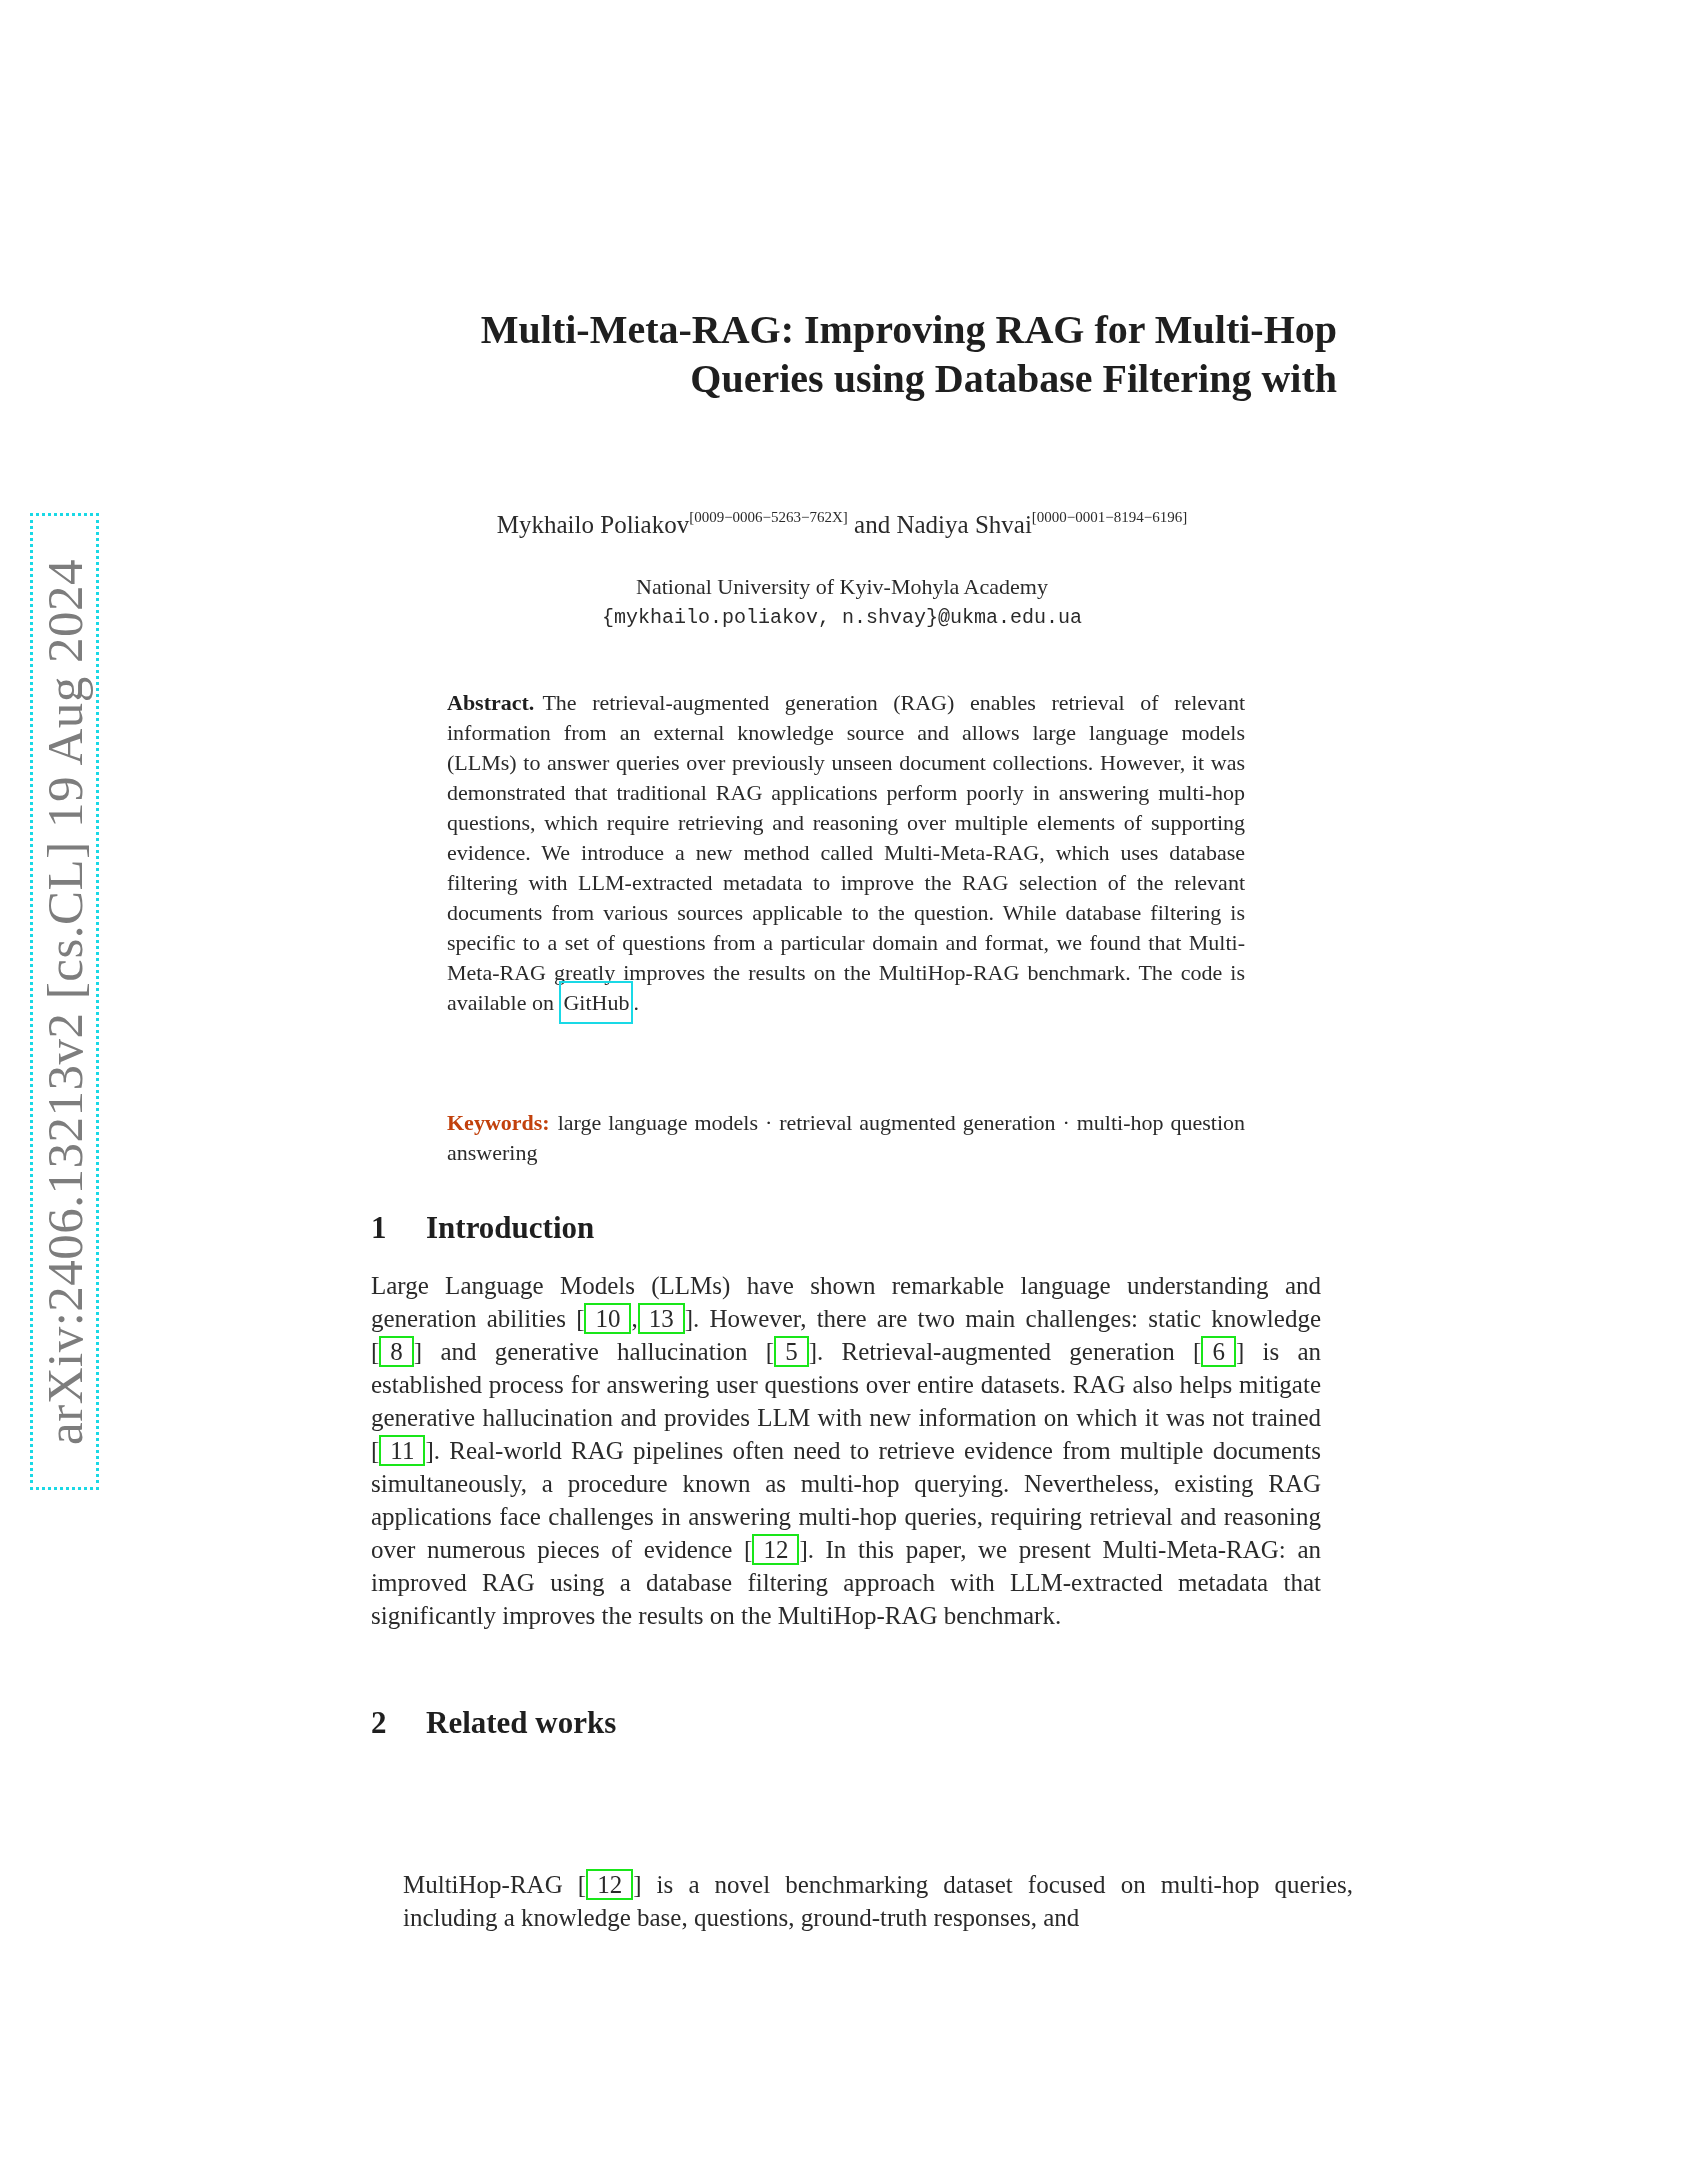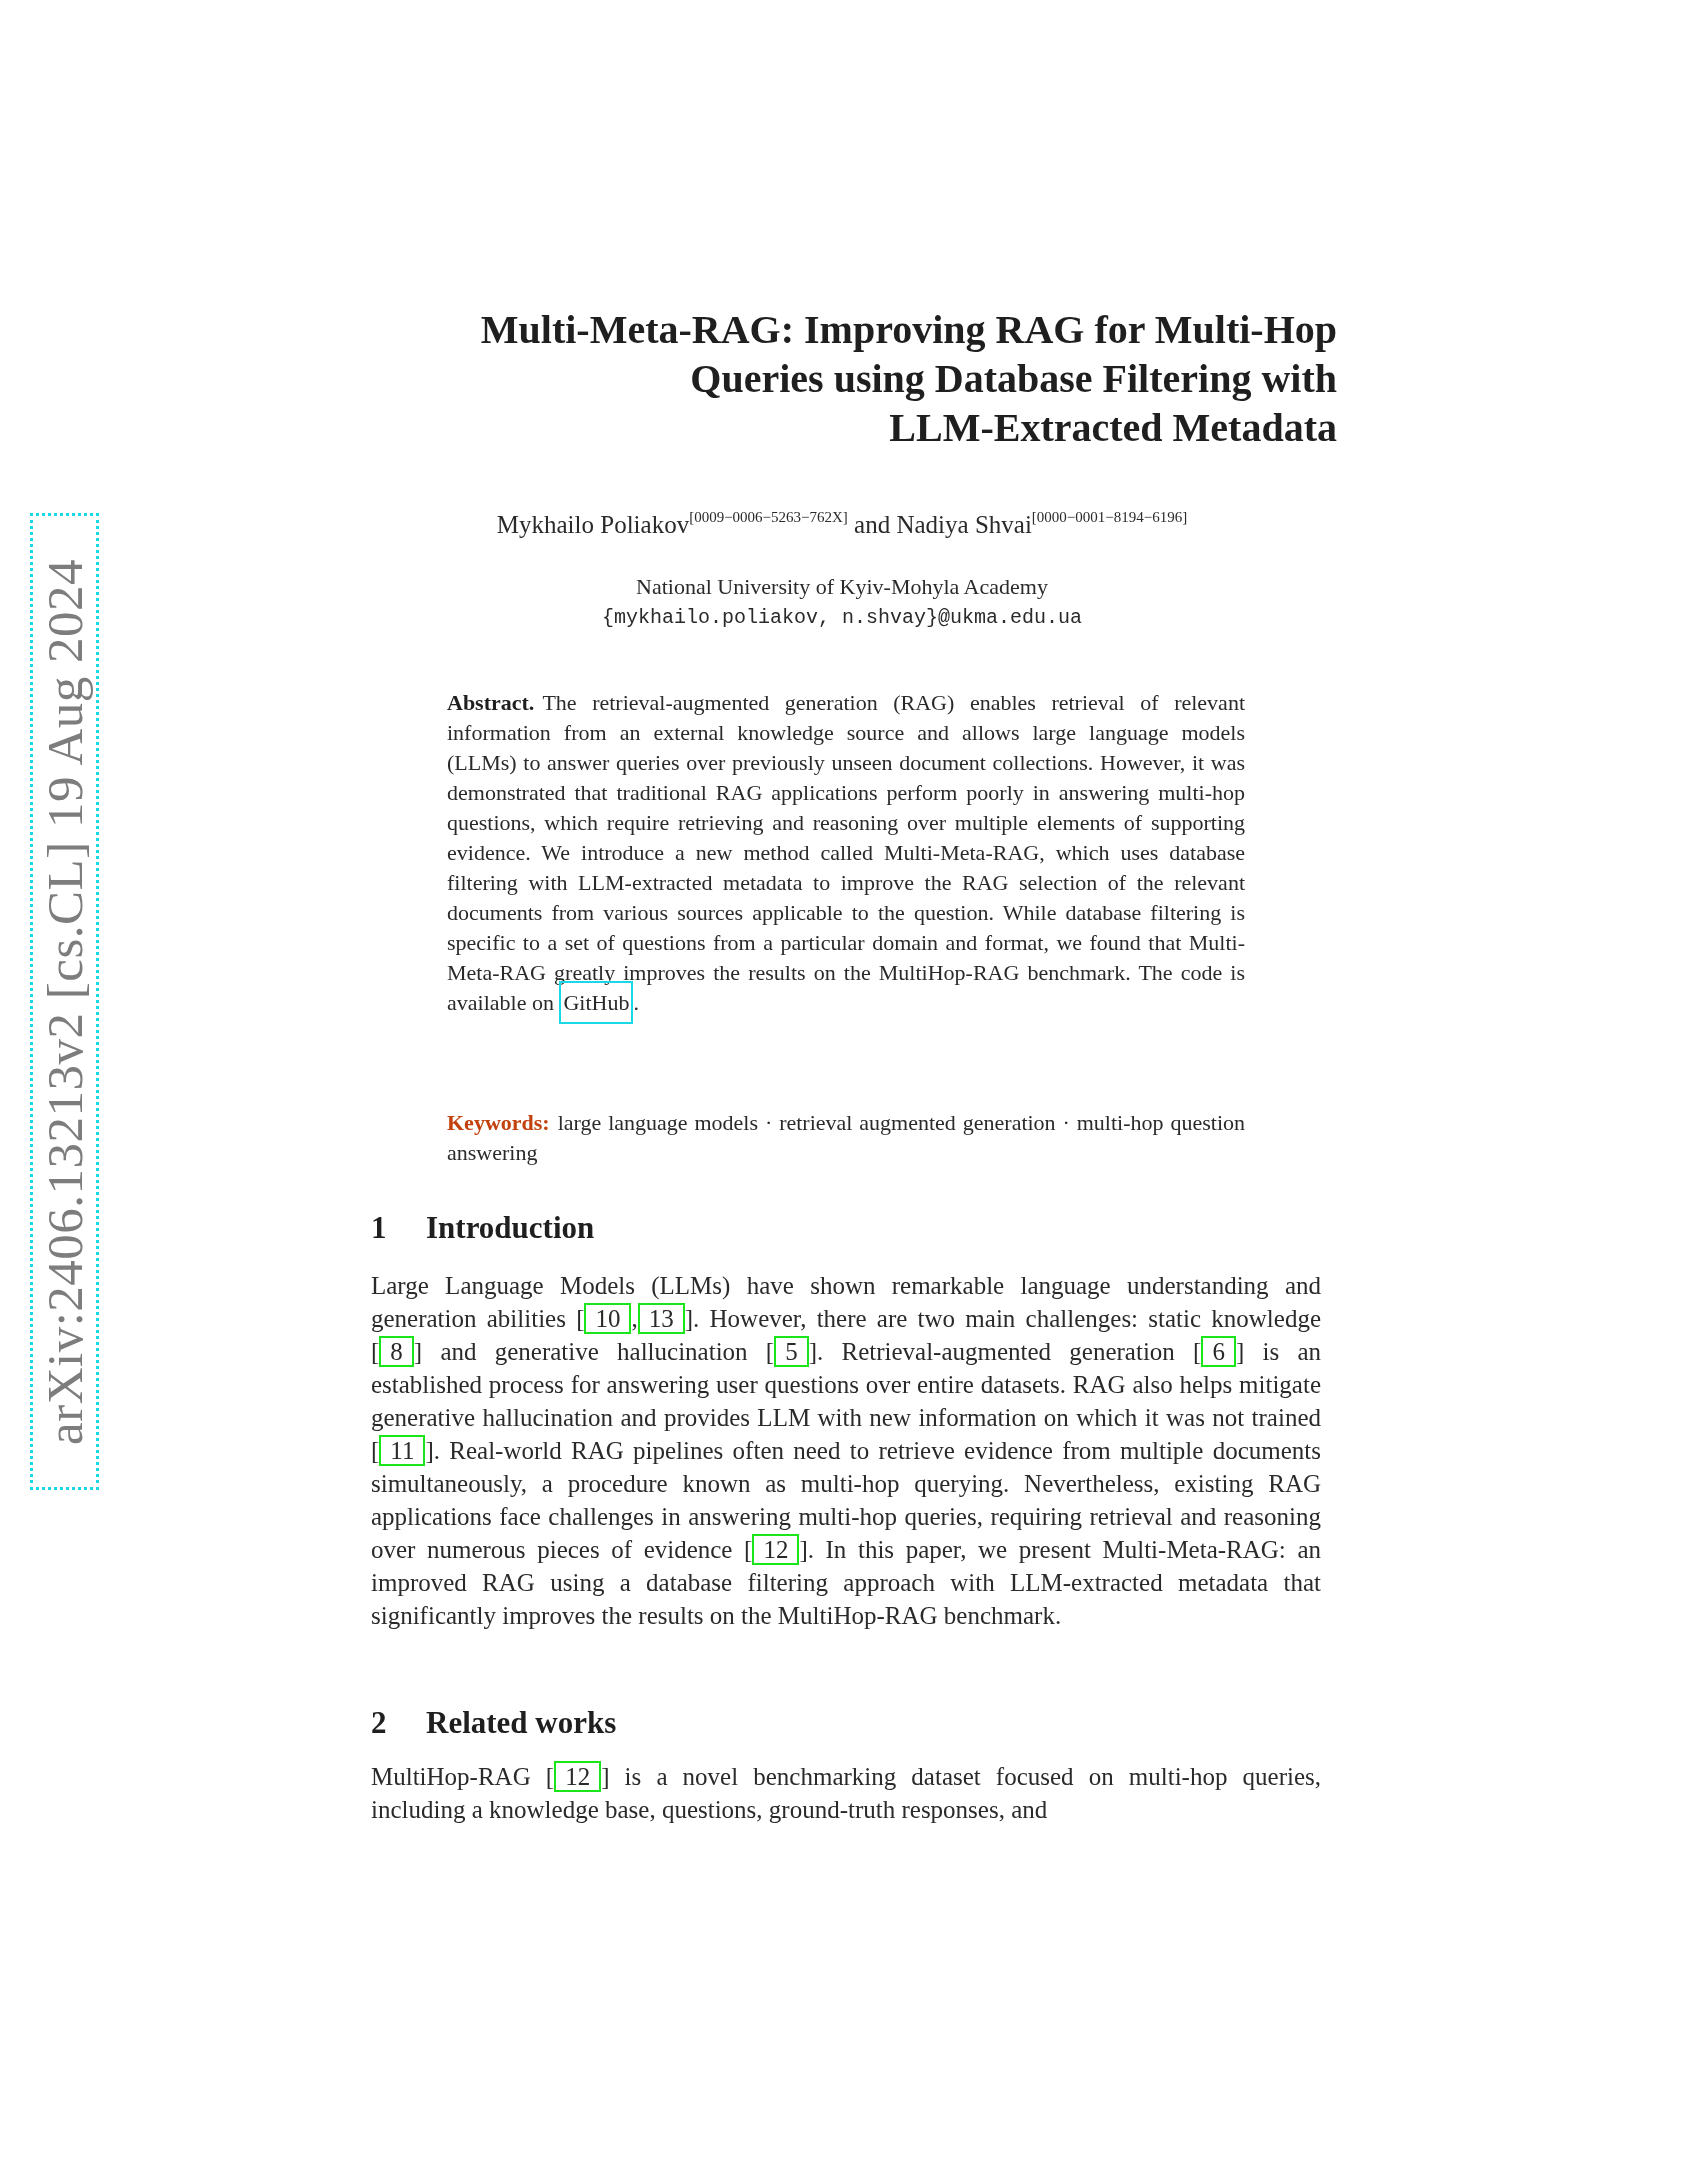--- a/index.html
+++ b/index.html
@@ -50,30 +50,29 @@
 </head>
 <body>
 
 <div class="stamp">
   <div class="stamp-text">arXiv:2406.13213v2  [cs.CL]  19 Aug 2024</div>
 </div>
 
 <div class="title">
   <div>Multi-Meta-RAG: Improving RAG for Multi-Hop</div>
   <div>Queries using Database Filtering with</div>
-  <div>LLM-Extracted Metadata</div>
 </div>
 
 <div class="authors"><span>Mykhailo Poliakov</span><sup>[0009−0006−5263−762X]</sup><span> and </span><span>Nadiya Shvai</span><sup>[0000−0001−8194−6196]</sup></div>
 
 <div class="affil">National University of Kyiv-Mohyla Academy</div>
 <div class="email">{mykhailo.poliakov, n.shvay}@ukma.edu.ua</div>
 
 <div class="abstract"><span class="lbl">Abstract.</span><span>The retrieval-augmented generation (RAG) enables retrieval of relevant information from an external knowledge source and allows large language models (LLMs) to answer queries over previously unseen document collections. However, it was demonstrated that traditional RAG applications perform poorly in answering multi-hop questions, which require retrieving and reasoning over multiple elements of supporting evidence. We introduce a new method called Multi-Meta-RAG, which uses database filtering with LLM-extracted metadata to improve the RAG selection of the relevant documents from various sources applicable to the question. While database filtering is specific to a set of questions from a particular domain and format, we found that Multi-Meta-RAG greatly improves the results on the MultiHop-RAG benchmark. The code is available on</span> <span class="link-box">GitHub</span><span>.</span></div>
 
 <div class="keywords"><span class="lbl">Keywords:</span><span>large language models · retrieval augmented generation · multi-hop question answering</span></div>
 
 <div class="section-head" style="top:1210px;"><span class="num">1</span><span>Introduction</span></div>
 <div class="body-text" id="sec0" style="top:1269px;"><span>Large Language Models (LLMs) have shown remarkable language understanding and generation abilities [</span><span class="cite">10</span><span>,</span><span class="cite">13</span><span>]. However, there are two main challenges: static knowledge [</span><span class="cite">8</span><span>] and generative hallucination [</span><span class="cite">5</span><span>]. Retrieval-augmented generation [</span><span class="cite">6</span><span>] is an established process for answering user questions over entire datasets. RAG also helps mitigate generative hallucination and provides LLM with new information on which it was not trained [</span><span class="cite">11</span><span>]. Real-world RAG pipelines often need to retrieve evidence from multiple documents simultaneously, a procedure known as multi-hop querying. Nevertheless, existing RAG applications face challenges in answering multi-hop queries, requiring retrieval and reasoning over numerous pieces of evidence [</span><span class="cite">12</span><span>]. In this paper, we present Multi-Meta-RAG: an improved RAG using a database filtering approach with LLM-extracted metadata that significantly improves the results on the MultiHop-RAG benchmark.</span></div>
 
 <div class="section-head" style="top:1705px;"><span class="num">2</span><span>Related works</span></div>
-<div class="body-text" id="sec1" style="top:1760px;"><span>MultiHop-RAG [</span><span class="cite">12</span><span>] is a novel benchmarking dataset focused on multi-hop queries, including a knowledge base, questions, ground-truth responses, and</span></div>
+<div class="body-text" id="sec1" style="top:1868px;margin-left:32px;"><span>MultiHop-RAG [</span><span class="cite">12</span><span>] is a novel benchmarking dataset focused on multi-hop queries, including a knowledge base, questions, ground-truth responses, and</span></div>
 
 
 </body></html>

